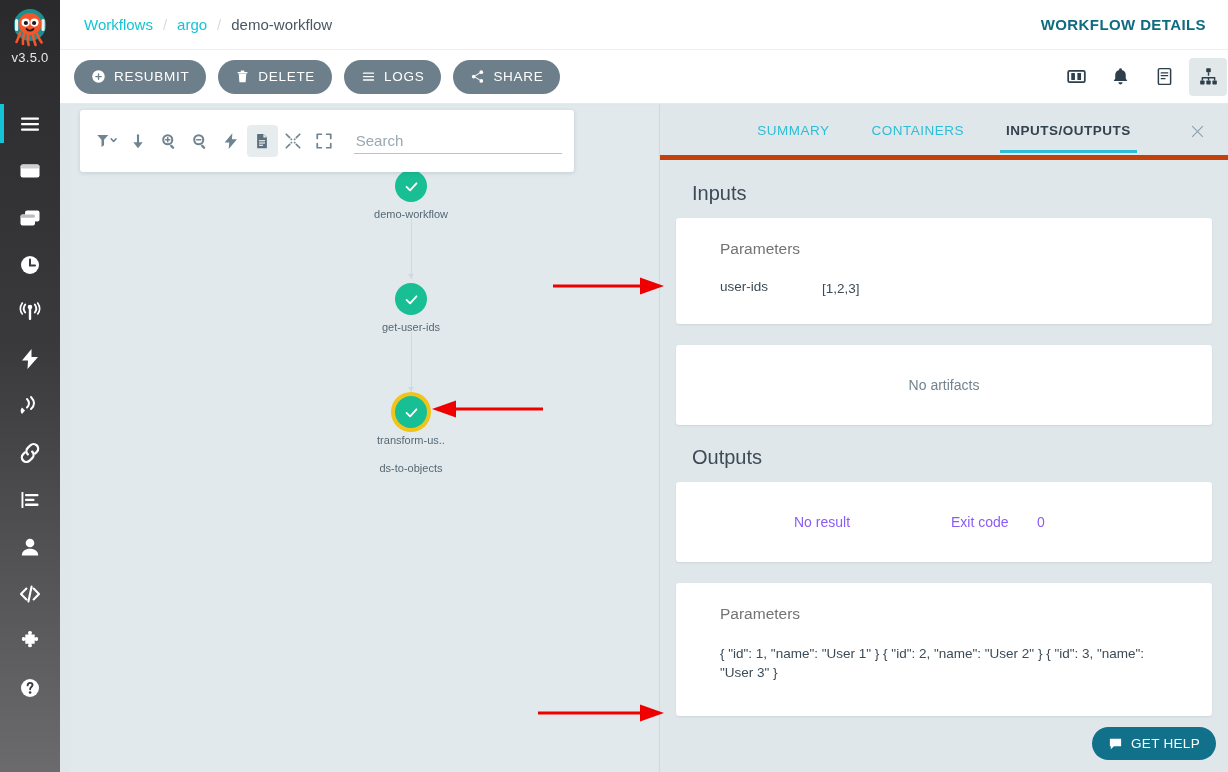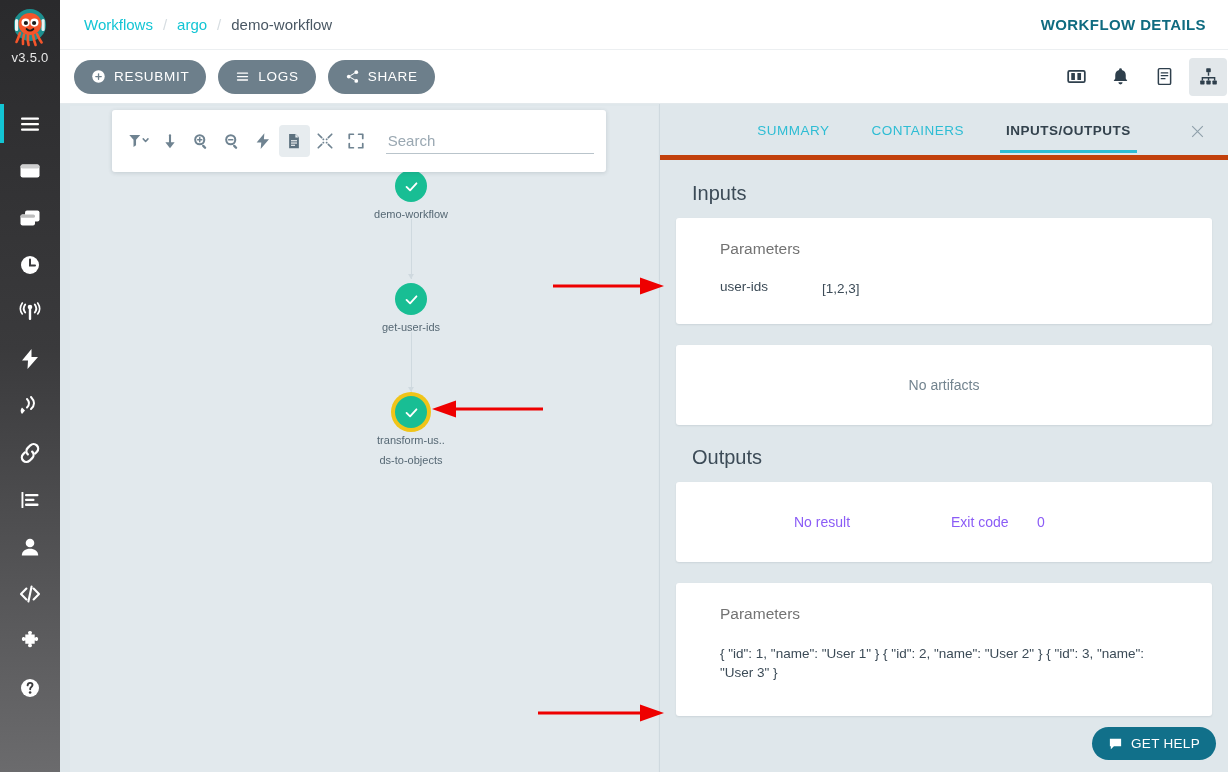--- a/index.html
+++ b/index.html
@@ -64,21 +64,21 @@
   #graphpane {
     position: absolute; left: 60px; top: 104px; width: 598px; bottom: 0;
     background: #dfe7eb; overflow: hidden;
   }
   #graphcanvas { position: absolute; left: 10px; top: 2px; right: 0; bottom: 0;
     background: #e2e9ed; }
   #gtoolbar {
     position: absolute; left: 10px; top: 4px; width: 494px; height: 62px;
     background: #fff; border-radius: 3px;
     box-shadow: 0 1px 4px rgba(40,55,70,.16);
-    display: flex; align-items: center; padding: 12px 12px; z-index: 6; margin-left: 32px;
+    display: flex; align-items: center; padding: 12px 12px; z-index: 6;
   }
   .gt { width: 32px; height: 32px; border-radius: 4px; cursor: pointer;
     display: flex; align-items: center; justify-content: center; }
   .gt svg { width: 18px; height: 18px; fill: #6f8391; }
   .gt.on { background: #e7ecef; }
   .gt.on svg { fill: #5c707e; }
   #searchbox {
     margin-left: 14px; width: 215px; border: none; outline: none;
     border-bottom: 1px solid #b9c4cb; font-size: 15px; color: #2e3f4c;
     padding: 4px 2px; background: transparent; font-family: inherit;
@@ -270,20 +270,28 @@
   </header>
 
   <div id="actionbar">
     <button class="abtn">
       <svg viewBox="0 0 24 24">
           <circle cx="12" cy="12" r="10"></circle>
           <rect x="11" y="6.6" width="2.1" height="10.8" rx="1" fill="#6d7f8b"></rect>
           <rect x="6.6" y="11" width="10.8" height="2.1" rx="1" fill="#6d7f8b"></rect>
         </svg>
       <span>RESUBMIT</span>
+    </button>
+    <button class="abtn">
+      <svg viewBox="0 0 24 24">
+          <rect x="9" y="2.5" width="6" height="2.4" rx="1"></rect>
+          <rect x="4" y="4.6" width="16" height="2.5" rx="1"></rect>
+          <path d="M6 7.5h12l-1 13.5H7z"></path>
+        </svg>
+      <span>DELETE</span>
     </button>
     <button class="abtn">
       <svg viewBox="0 0 24 24">
           <rect x="3" y="5.5" width="18" height="2.1" rx="1"></rect>
           <rect x="3" y="11" width="18" height="2.1" rx="1"></rect>
           <rect x="3" y="16.5" width="18" height="2.1" rx="1"></rect>
         </svg>
       <span>LOGS</span>
     </button>
     <button class="abtn">
@@ -354,21 +362,21 @@
         <div class="nlabel">get-user-ids</div>
       </div>
 
       <div class="node sel" style="left:341px; top:290px;">
         <div class="circ">
           <svg viewBox="0 0 24 24">
               <polyline points="5,12.5 10,17.5 19,7.5"></polyline>
             </svg>
         </div>
         <div class="nlabel">transform-us..</div>
-        <div class="nlabel" style="margin-top:8px">ds-to-objects</div>
+        <div class="nlabel" style="margin-top:16px">ds-to-objects</div>
       </div>
 
       <div id="gtoolbar">
         <div class="gt">
           <svg viewBox="0 0 26 18" style="width:22px;height:16px">
               <path d="M1.5 2h13l-5 5.6V14l-3 2V7.6z"></path>
               <path d="M18 6.5l2.8 3 2.8-3" fill="none" stroke="#6f8391" stroke-width="1.8" stroke-linecap="round" stroke-linejoin="round"></path>
             </svg>
         </div>
         <div class="gt">

